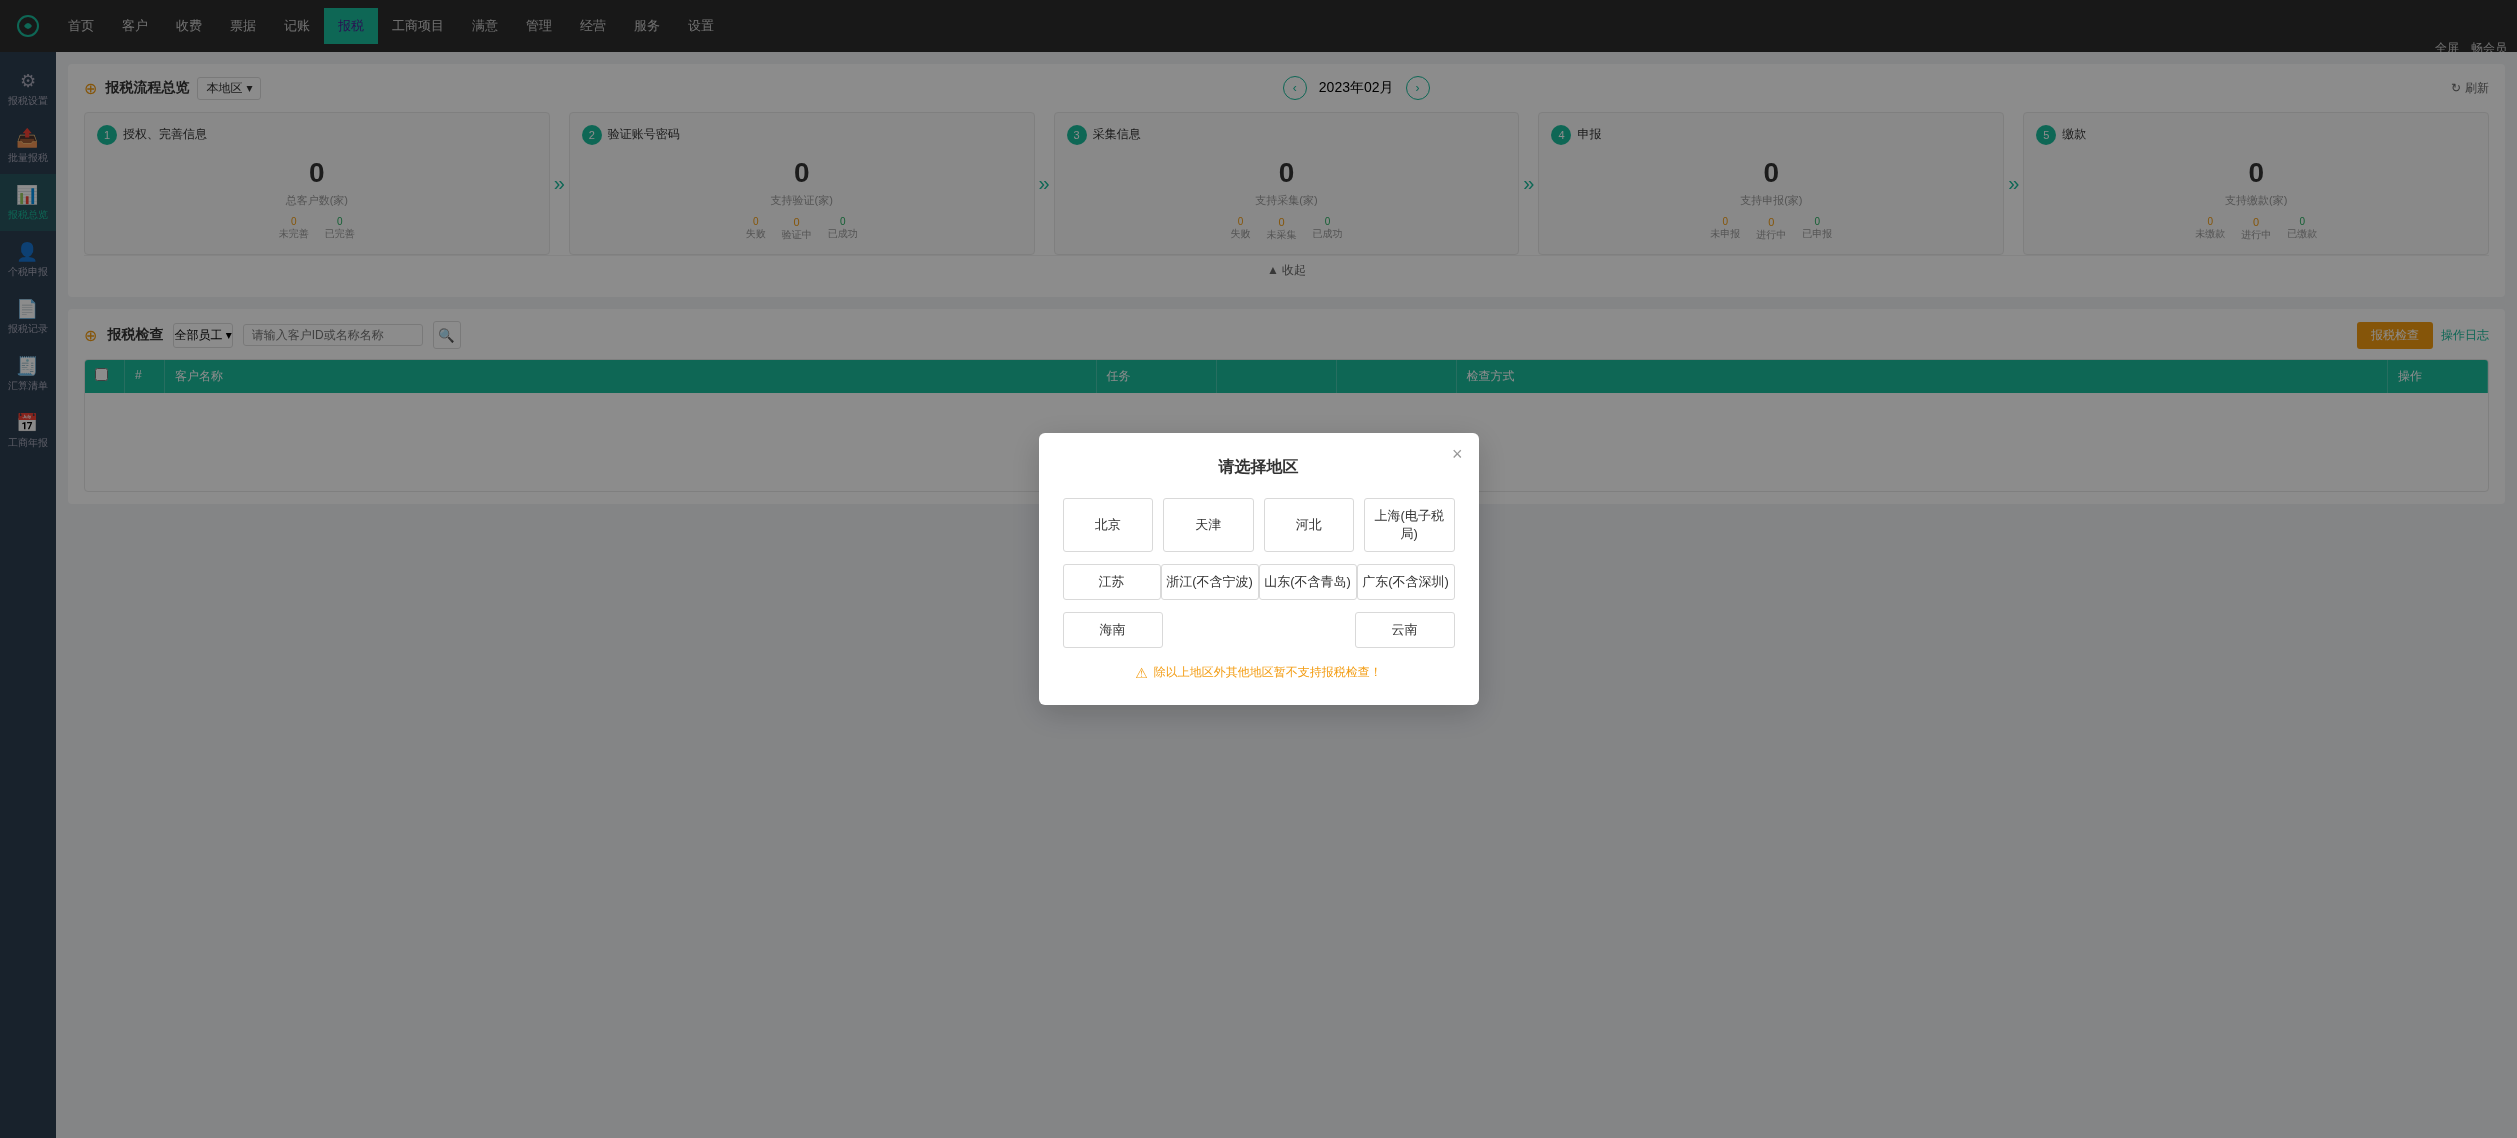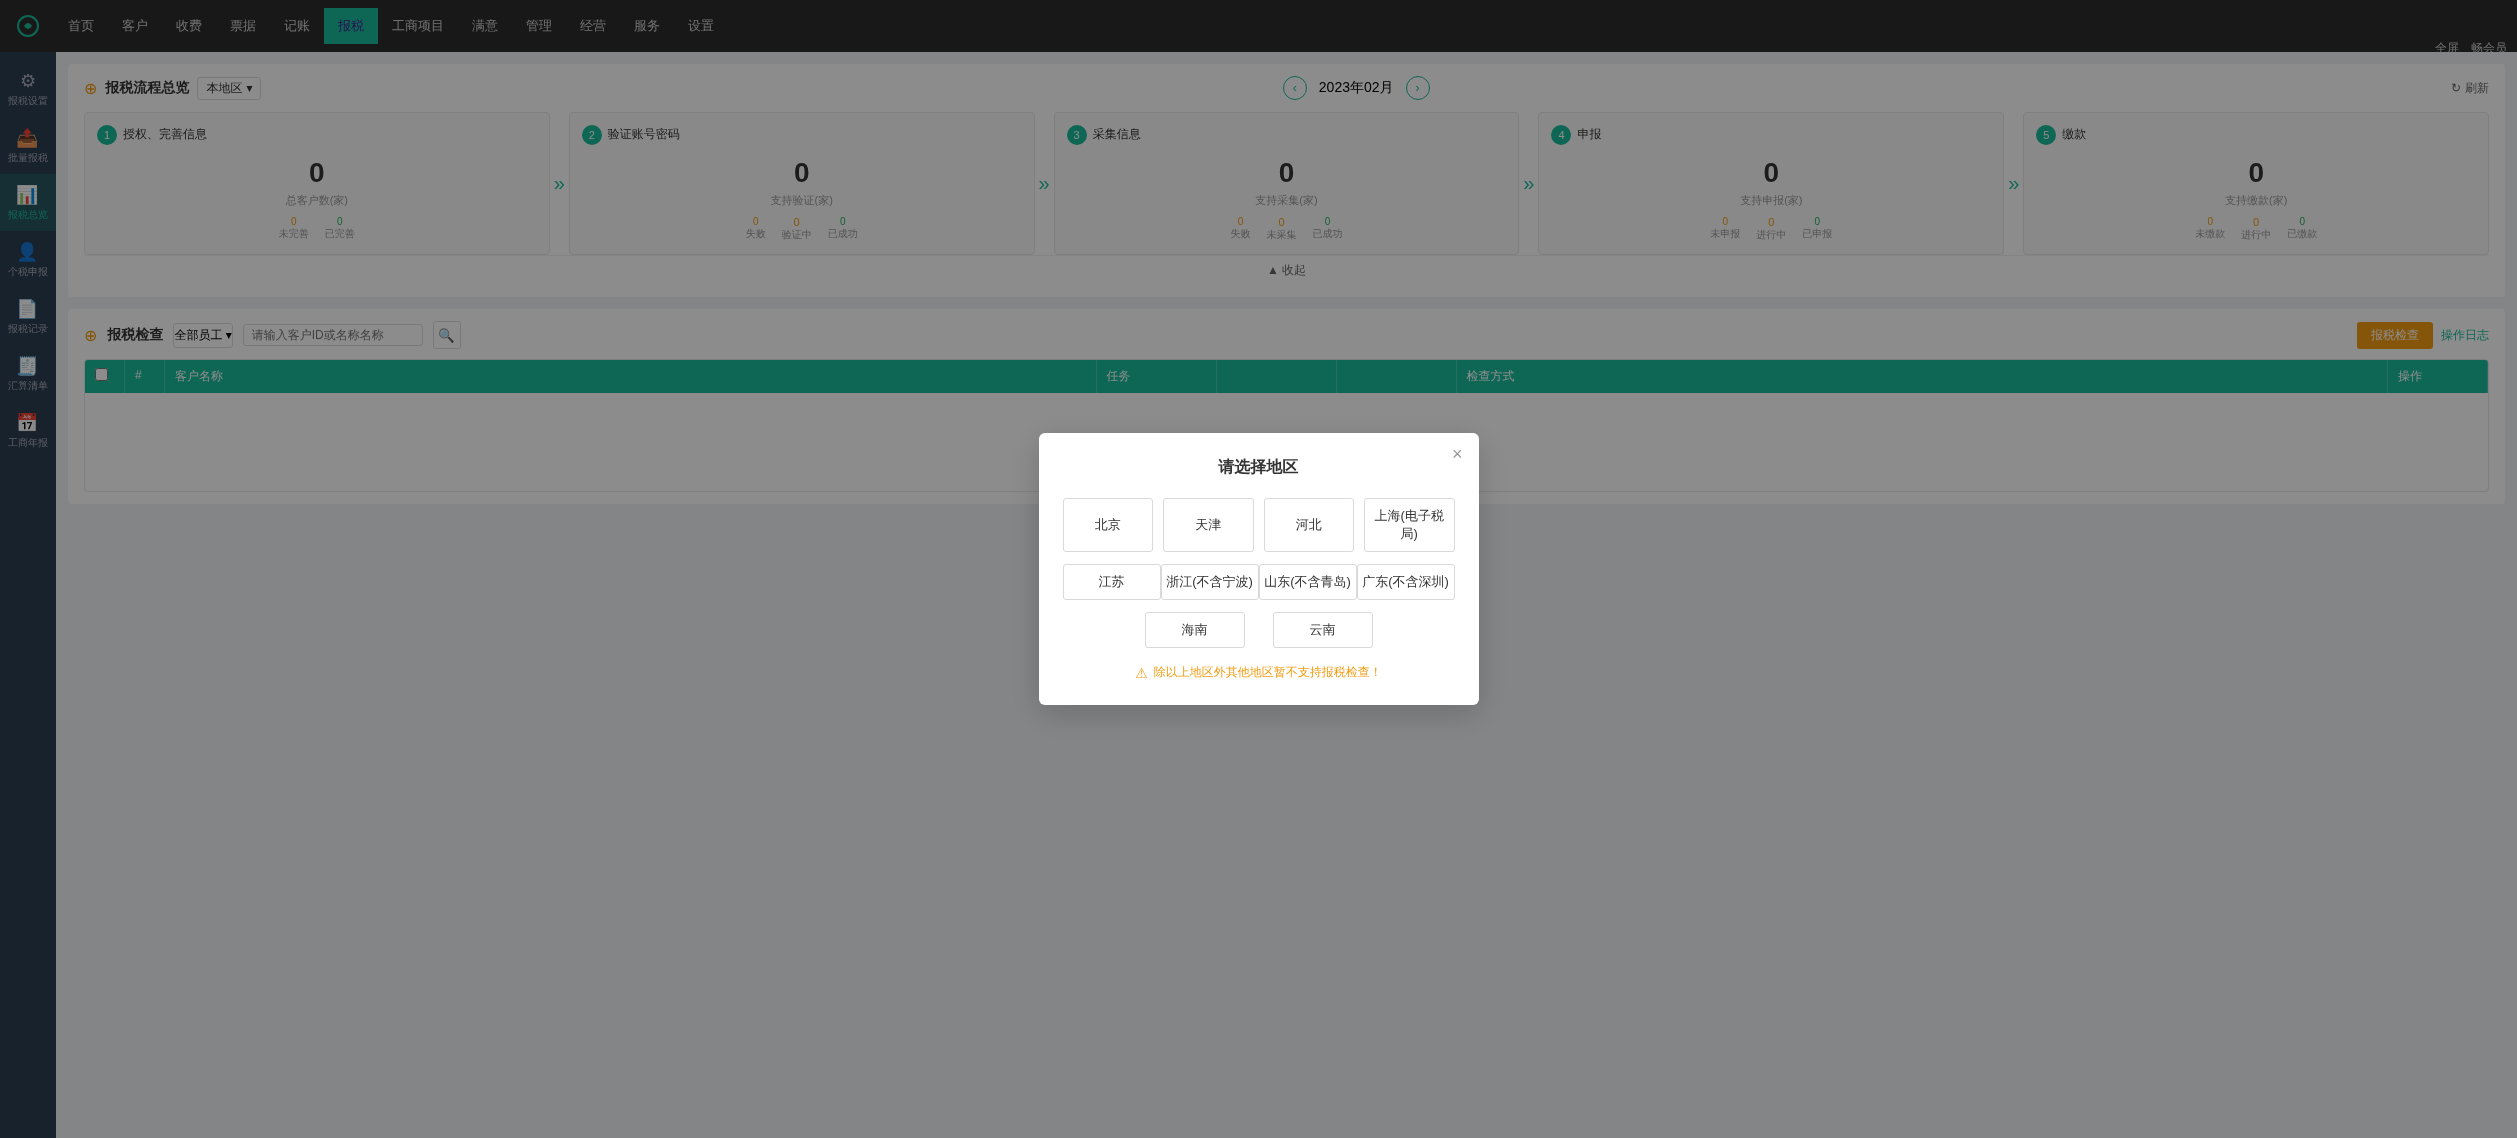--- a/index.html
+++ b/index.html
@@ -317,21 +317,21 @@
       text-align: center;
       color: #333;
     }
     .region-row2 {
       display: grid;
       grid-template-columns: repeat(4, 1fr);
       margin-bottom: 12px;
     }
     .region-row3 {
       display: flex;
-      justify-content: center;
+      justify-content: space-between;
       gap: 28px;
       margin-bottom: 16px;
     }
     .region-row3 .region-btn { width: 100px; }
     .modal-warning {
       display: flex;
       align-items: center;
       gap: 6px;
       color: #f39c12;
       font-size: 12px;

